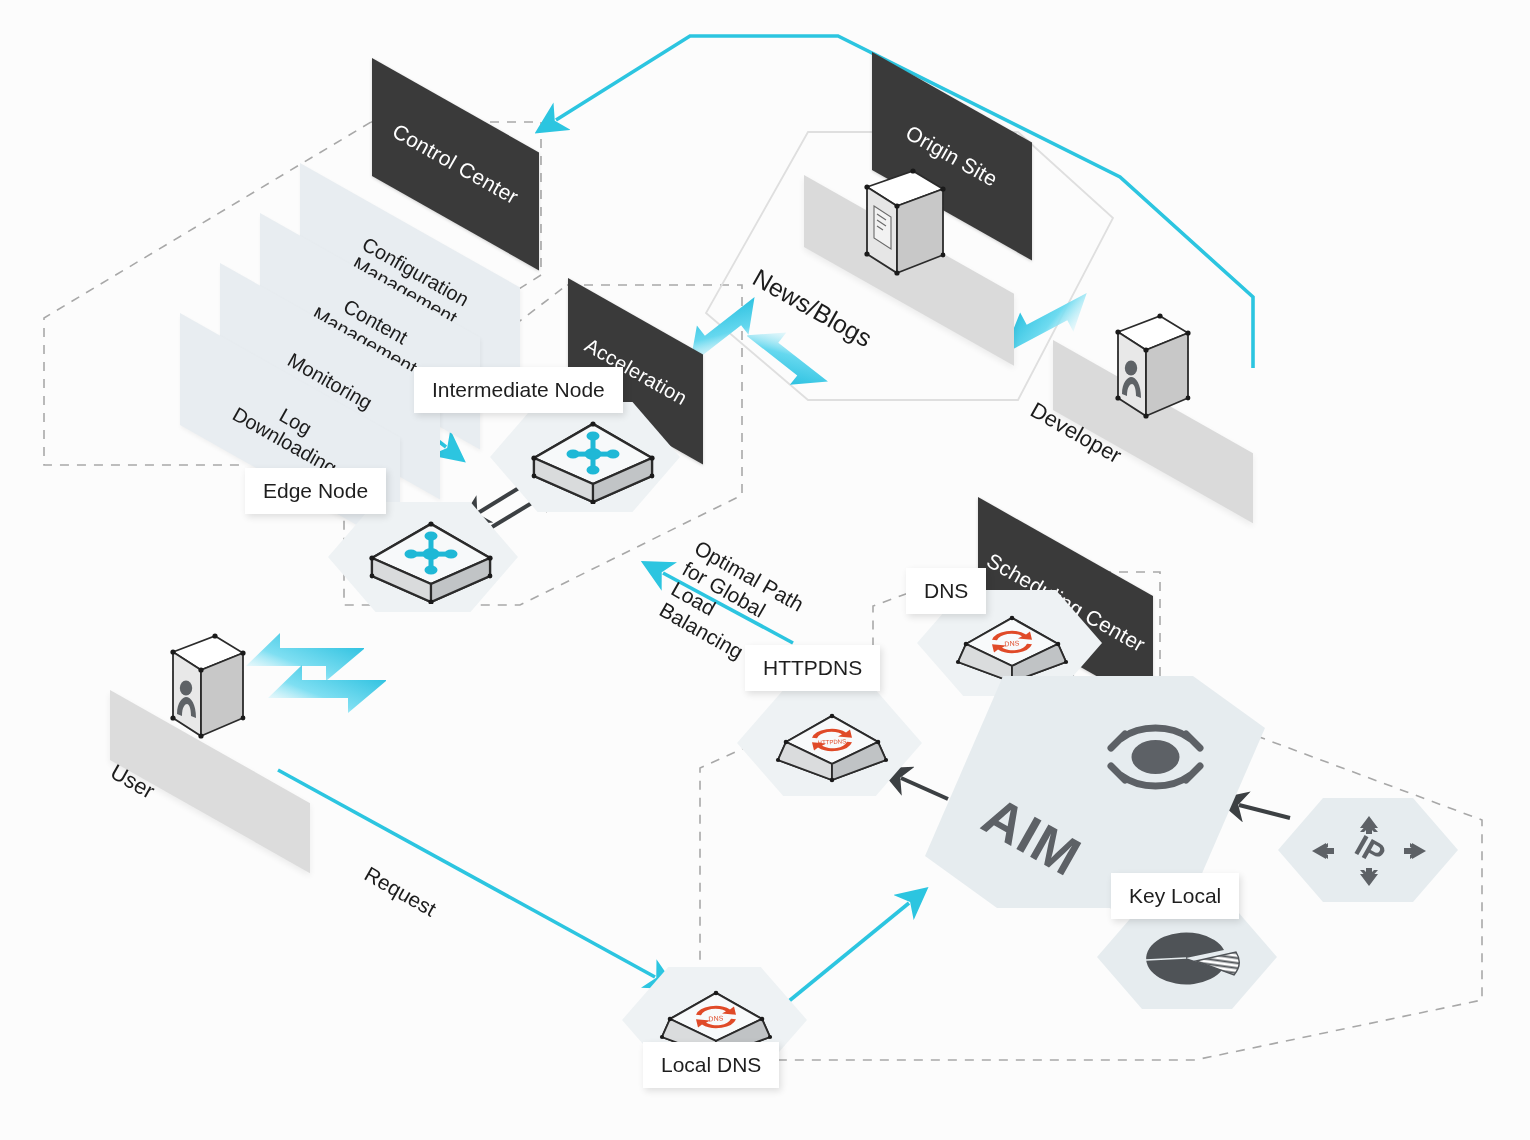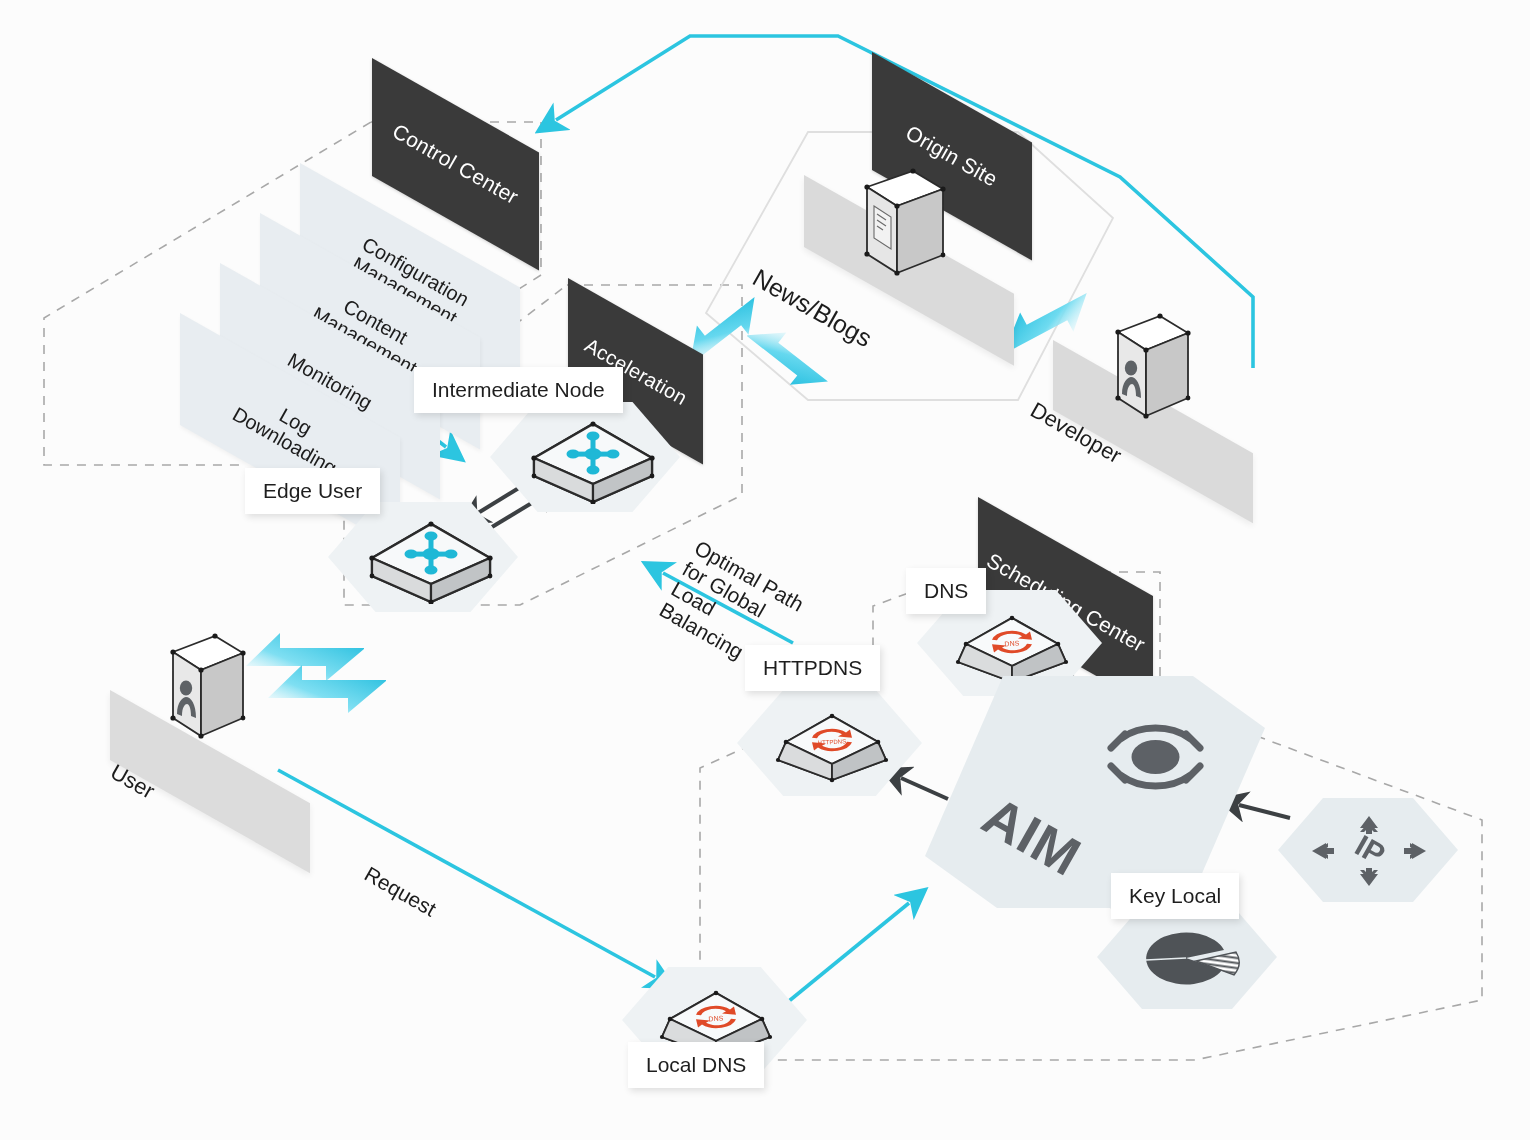--- a/index.html
+++ b/index.html
@@ -247,21 +247,21 @@
           <circle cx="6" cy="46" r="2.6"></circle>
         <circle cx="124" cy="46" r="2.6"></circle>
           <circle cx="65" cy="90" r="2.6"></circle>
         <circle cx="6" cy="64" r="2.4"></circle>
           <circle cx="124" cy="64" r="2.4"></circle>
       </g>
     </svg>
   </div>
 
   <div class="callout" style="left:245px;top:468px;">
-    <span>Edge User</span>
+    <span>Edge Node</span>
   </div>
 
   <div class="banner" style="left:872px;top:52px;width:160px;height:118px;
               transform:skewY(29.5deg);transform-origin:left top;">
     <span style="transform:skewY(-29.5deg) rotate(29.5deg);">Origin Site</span>
   </div>
 
   <div class="plate" style="left:804px;top:175px;width:210px;height:72px;background:#dadada;
               transform:skewY(29.5deg) skewX(-0deg);transform-origin:left top;
               box-shadow:0 3px 6px rgba(0,0,0,.07);"></div>
@@ -500,21 +500,21 @@
       <g fill="#1a1a1a">
         <circle cx="64" cy="18" r="2.3"></circle>
           <circle cx="18" cy="44" r="2.3"></circle>
         <circle cx="110" cy="44" r="2.3"></circle>
           <circle cx="64" cy="82" r="2.3"></circle>
         <circle cx="10" cy="62" r="2.1"></circle>
           <circle cx="118" cy="62" r="2.1"></circle>
       </g>
     </svg>
   </div>
-  <div class="callout" style="left:628px;top:1042px;">
+  <div class="callout" style="left:643px;top:1042px;">
     <span>Local DNS</span>
   </div>
 
   <div class="iso-text" style="left:702px;top:536px;font-size:21px;
               transform:rotate(29.5deg);transform-origin:left top;text-align:left;">
     <div>Optimal Path</div>
     <div>for Global</div>
     <div>Load</div>
     <div>Balancing</div>
   </div>

